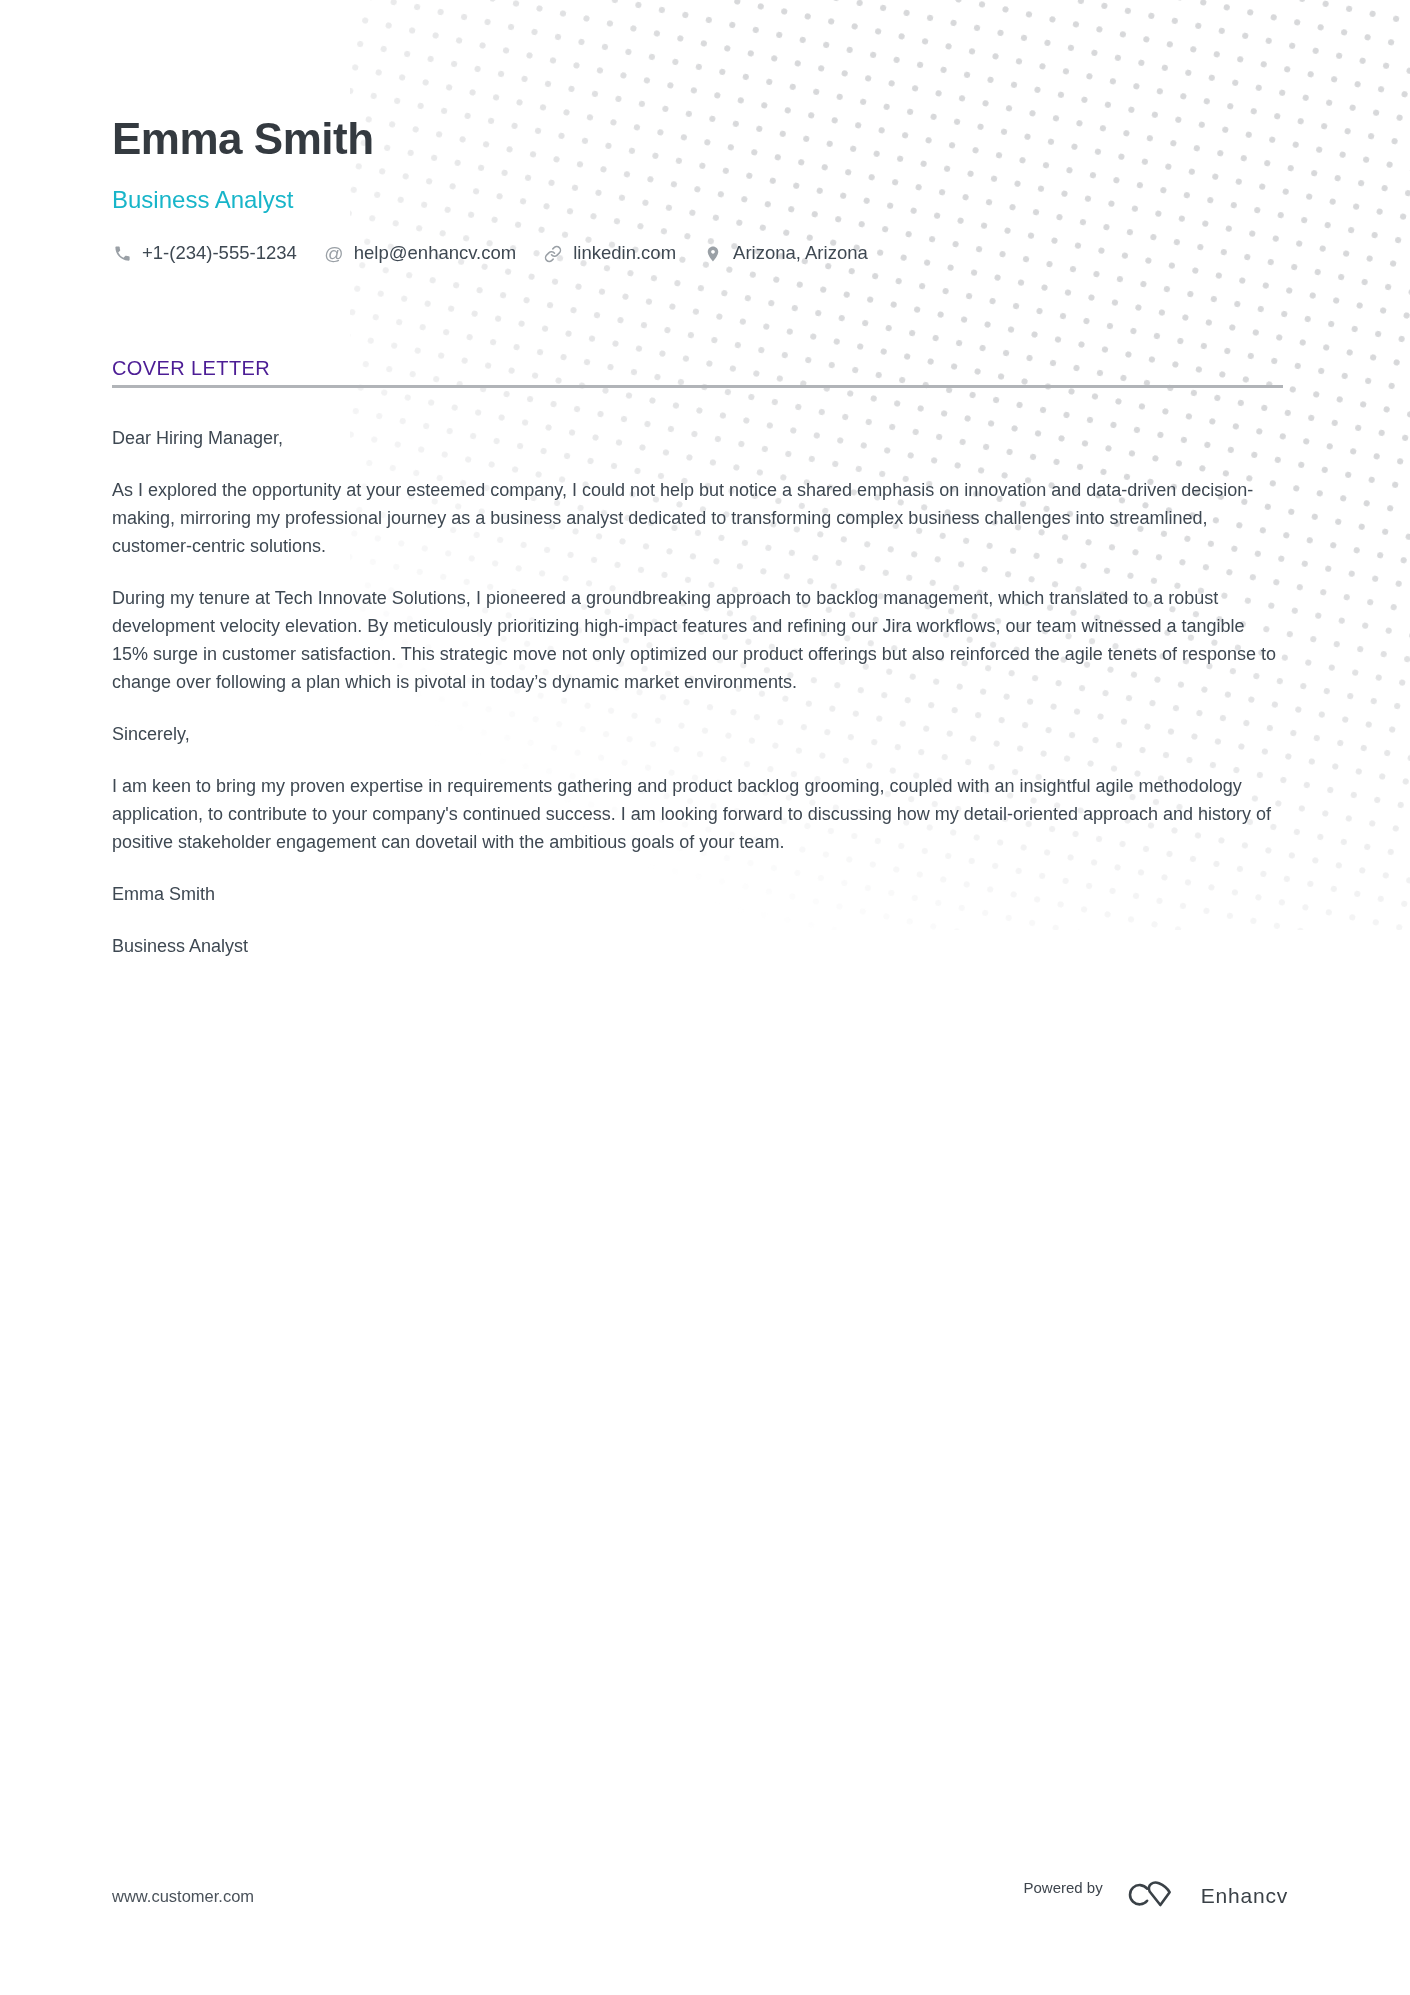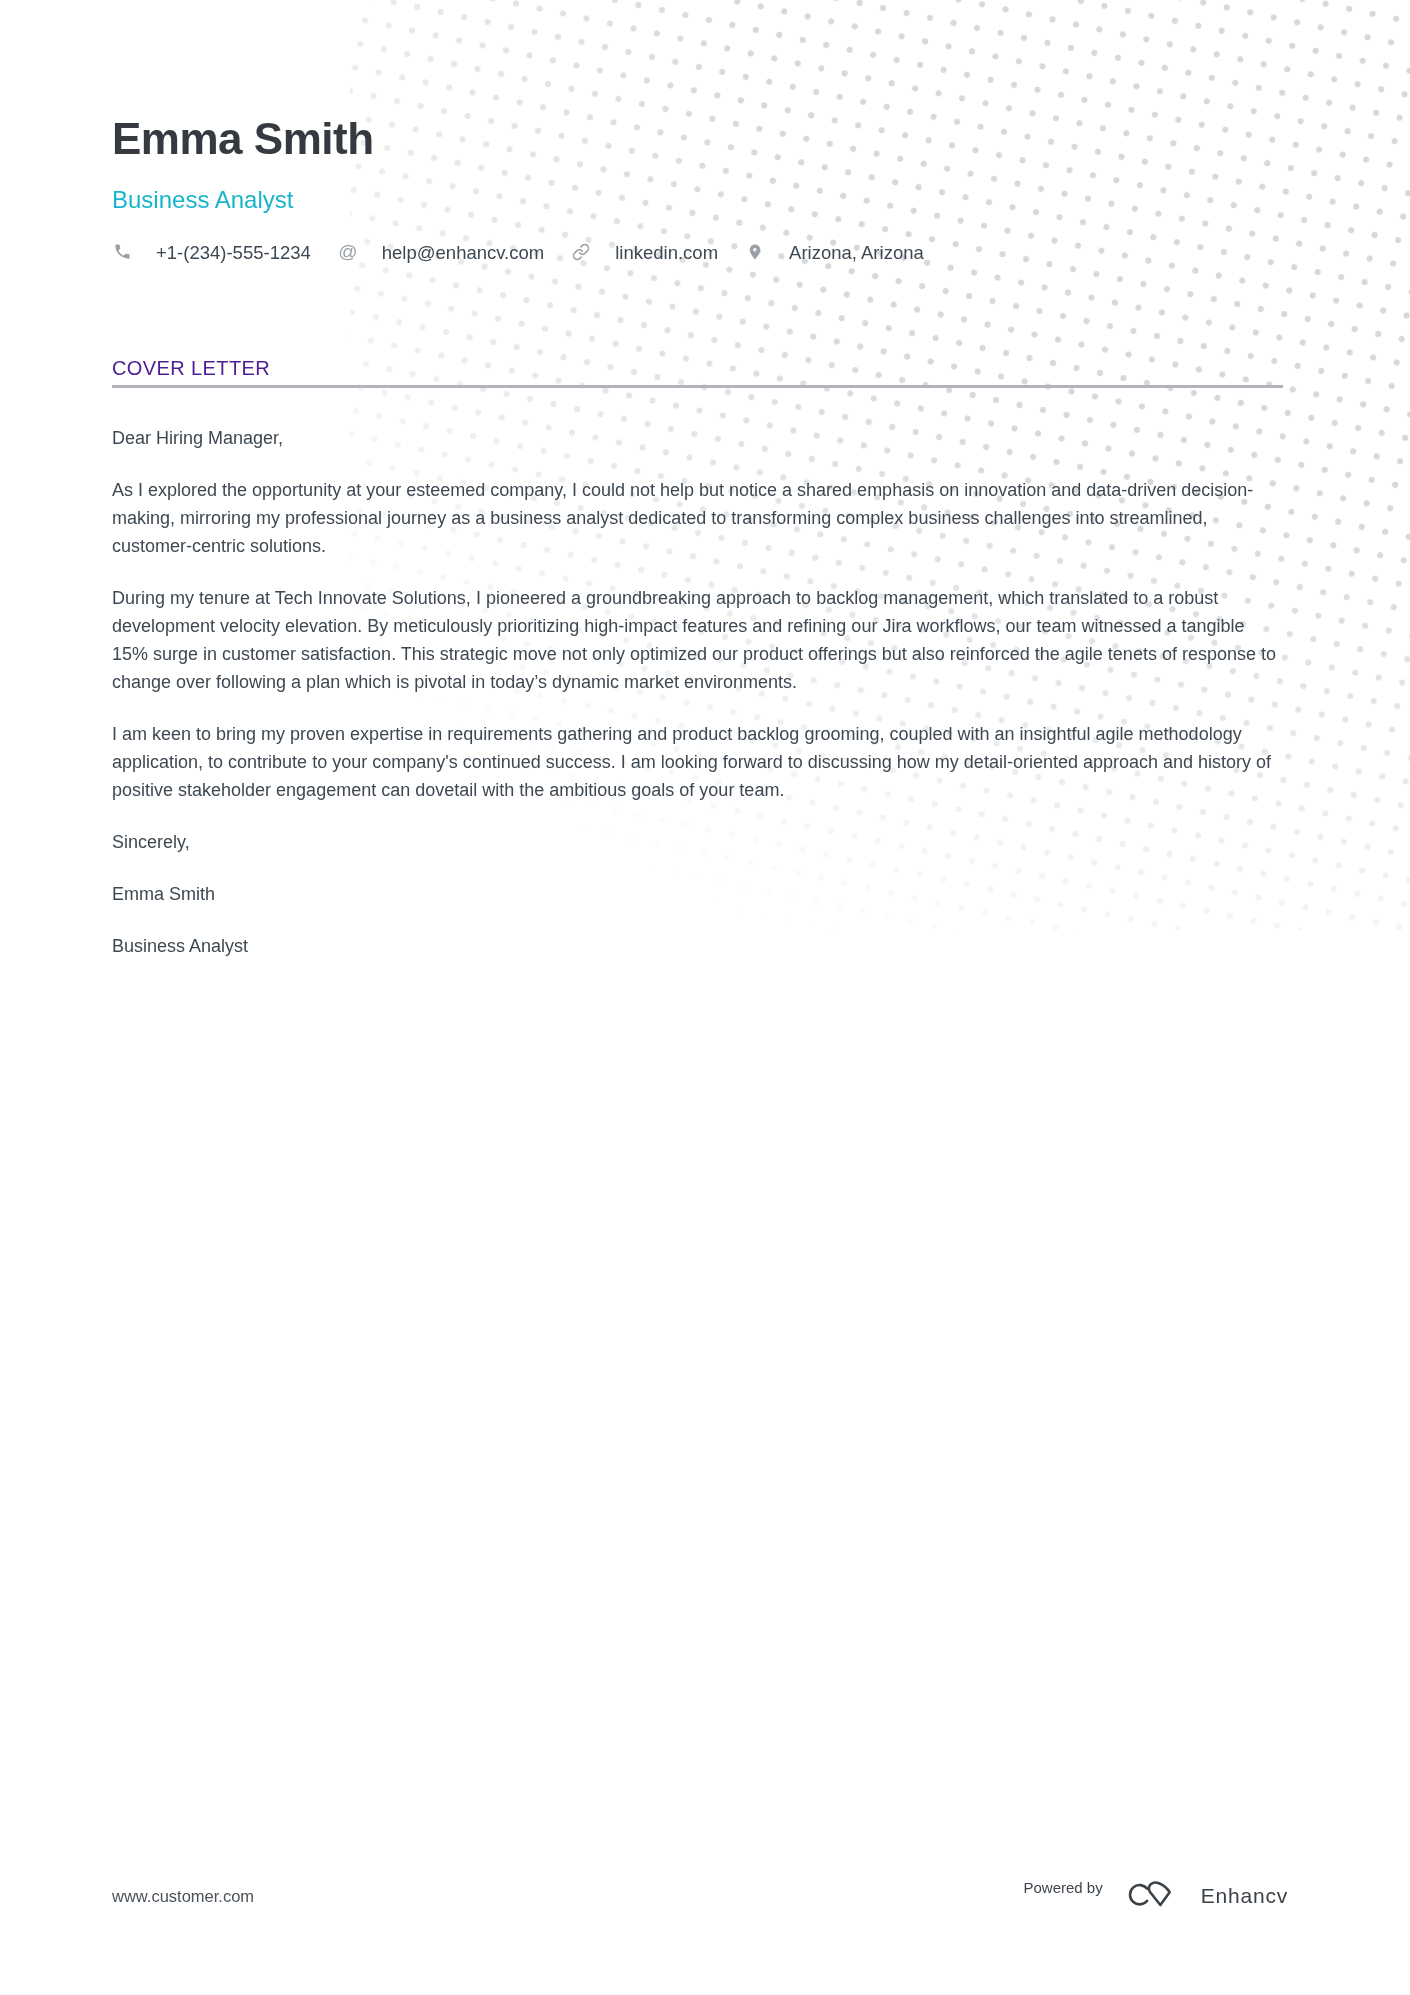--- a/index.html
+++ b/index.html
@@ -60,21 +60,21 @@
     color: #17b5c9;
   }
   .contact-row {
     margin-top: 27px;
     display: flex;
     align-items: center;
     gap: 27px;
     font-size: 18.5px;
     color: #3e4852;
   }
-  .contact-item { display: flex; align-items: flex-start; gap: 24px; }
+  .contact-item { display: flex; align-items: flex-end; gap: 10px; }
   .contact-item .ico { display: inline-flex; align-items: center; justify-content: center; width: 20px; height: 20px; }
   .at-glyph { font-size: 19px; color: #9aa0a6; line-height: 1; }
 
   
   .section-label {
     margin-top: 93px;
     font-size: 20px;
     letter-spacing: 0.4px;
     color: #4c1d95;
   }
@@ -166,22 +166,22 @@
 
     </div>
 
     <div class="section-label">COVER LETTER</div>
     <div class="divider"></div>
 
     <div class="letter-body">
       <p class="para">Dear Hiring Manager,</p>
       <p class="para">As I explored the opportunity at your esteemed company, I could not help but notice a shared emphasis on innovation and data-driven decision-making, mirroring my professional journey as a business analyst dedicated to transforming complex business challenges into streamlined, customer-centric solutions.</p>
       <p class="para">During my tenure at Tech Innovate Solutions, I pioneered a groundbreaking approach to backlog management, which translated to a robust development velocity elevation. By meticulously prioritizing high-impact features and refining our Jira workflows, our team witnessed a tangible 15% surge in customer satisfaction. This strategic move not only optimized our product offerings but also reinforced the agile tenets of response to change over following a plan which is pivotal in today’s dynamic market environments.</p>
+      <p class="para">Sincerely,</p>
       <p class="para">I am keen to bring my proven expertise in requirements gathering and product backlog grooming, coupled with an insightful agile methodology application, to contribute to your company's continued success. I am looking forward to discussing how my detail-oriented approach and history of positive stakeholder engagement can dovetail with the ambitious goals of your team.</p>
-      <p class="para">Sincerely,</p>
       <p class="para">Emma Smith</p>
       <p class="para">Business Analyst</p>
     </div>
 
   </div>
 
   <div class="footer">
     <a class="site-link" href="#">www.customer.com</a>
     <div class="powered">
       <span class="powered-label">Powered by</span>

